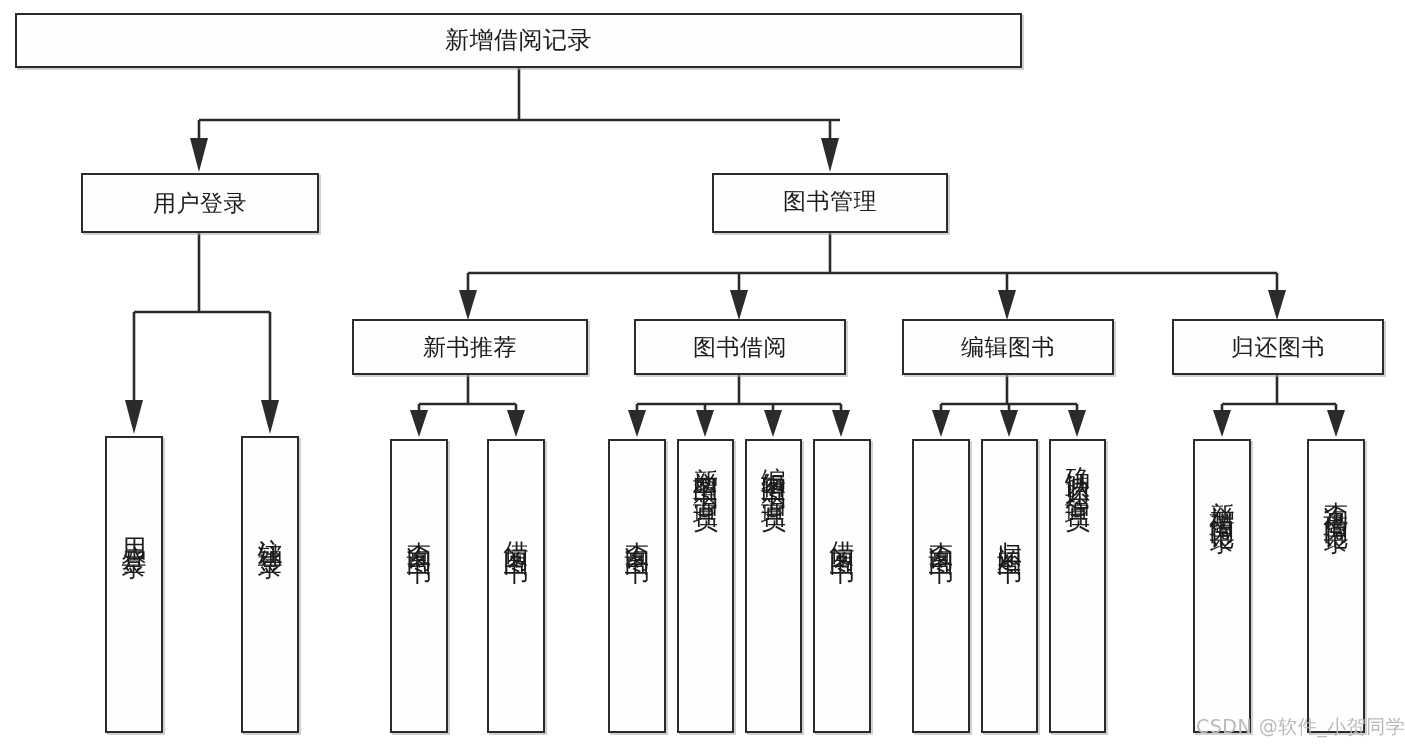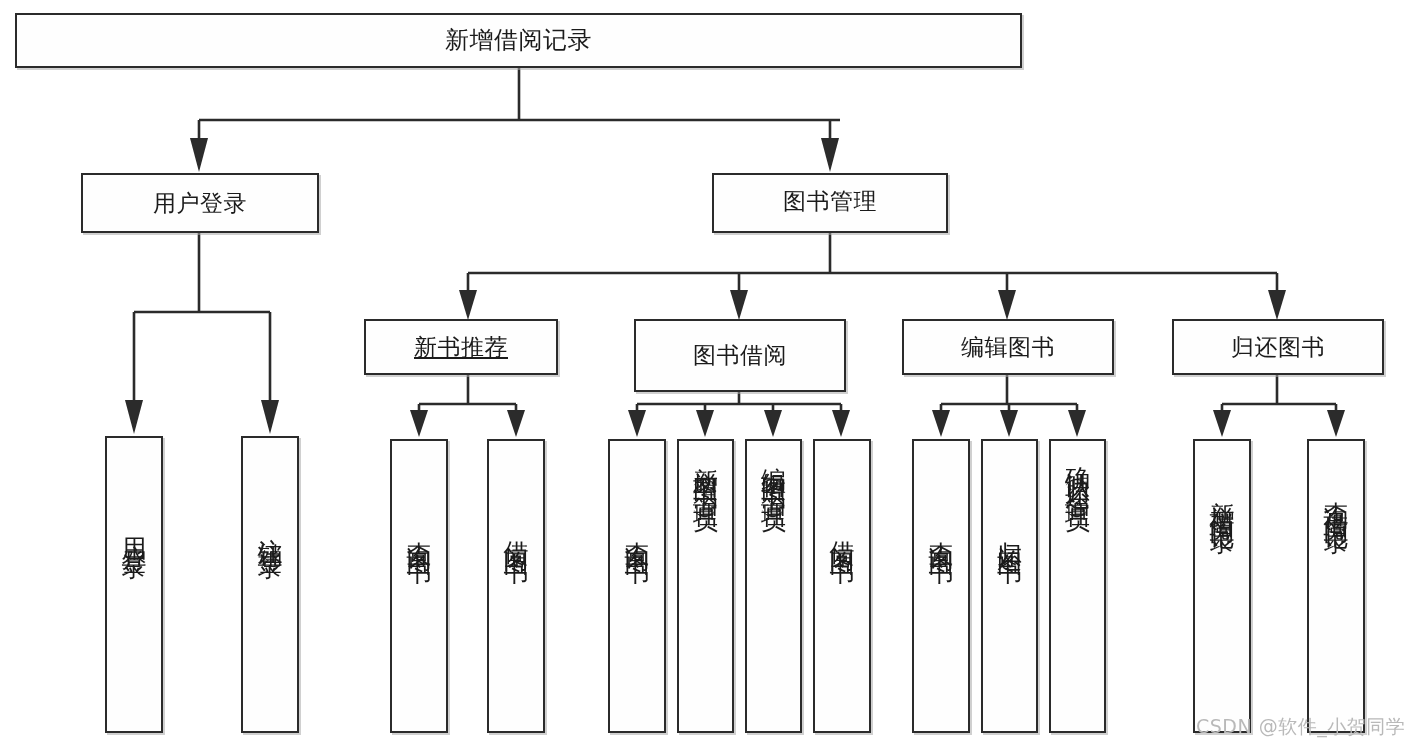--- a/index.html
+++ b/index.html
@@ -155,24 +155,24 @@
     <span class="label">新增借阅记录</span>
   </div>
 
   <div class="node horiz" style="left:81px; top:173px; width:238px; height:60px;">
     <span class="label">用户登录</span>
   </div>
   <div class="node horiz" style="left:712px; top:173px; width:236px; height:60px;font-family:Liberation Mono, monospace;">
     <span class="label">图书管理</span>
   </div>
 
-  <div class="node horiz" style="left:364px; top:319px; width:194px; height:56px;text-decoration:underline;">
+  <div class="node horiz" style="left:352px; top:319px; width:236px; height:56px;">
     <span class="label">新书推荐</span>
   </div>
-  <div class="node horiz" style="left:634px; top:319px; width:212px; height:73px;">
+  <div class="node horiz" style="left:634px; top:319px; width:212px; height:56px;">
     <span class="label">图书借阅</span>
   </div>
   <div class="node horiz" style="left:902px; top:319px; width:212px; height:56px;">
     <span class="label">编辑图书</span>
   </div>
   <div class="node horiz" style="left:1172px; top:319px; width:212px; height:56px;">
     <span class="label">归还图书</span>
   </div>
 
   <div class="node vert" style="left:105px; top:436px; width:58px; height:297px; padding-top:80px;">

